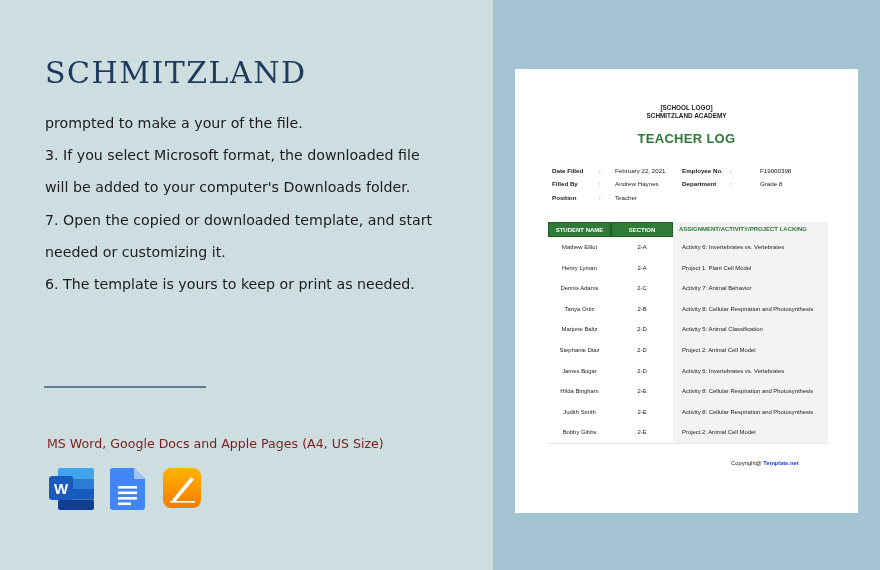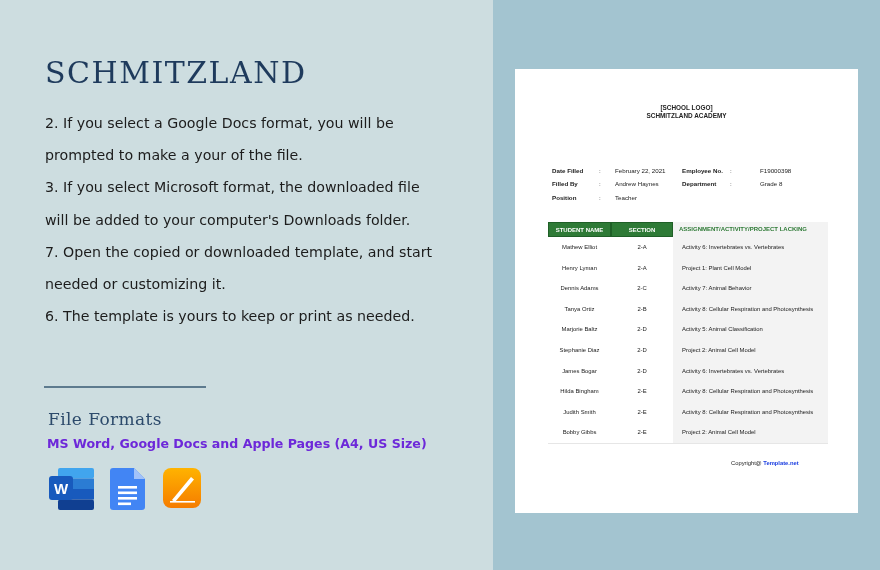--- a/index.html
+++ b/index.html
@@ -7,21 +7,21 @@
   body { position:relative; background:#a3c4d0; font-family:"Liberation Sans", sans-serif; }
 
   .left { position:absolute; left:0; top:0; width:493px; height:570px; background:#cddde0; }
   .right { position:absolute; left:493px; top:0; width:387px; height:570px; background:#a3c4d0; }
 
   .title { position:absolute; left:45px; top:55px; font-family:"DejaVu Serif", serif; font-size:30px; letter-spacing:1.5px; color:#1e3a5c; font-weight:normal; }
   .steps { position:absolute; left:45px; top:112px; width:440px; }
   .steps .line { font-family:"DejaVu Sans", sans-serif; font-size:14.2px; color:#1c1c1c; height:32.2px; line-height:22px; white-space:nowrap; }
   .divider { position:absolute; left:44px; top:386px; width:162px; height:2px; background:#5d7a8e; }
   .ff-title { position:absolute; left:48px; top:409px; font-family:"DejaVu Serif", serif; font-size:17px; color:#2c4a6b; letter-spacing:0.4px; }
-  .ff-sub { position:absolute; left:47px; top:436px; font-family:"DejaVu Sans", sans-serif; font-size:12.6px; color:#6d28d9;font-weight:bold; }
+  .ff-sub { position:absolute; left:47px; top:436px; font-family:"DejaVu Sans", sans-serif; font-size:12.6px; color:#7f1d1d; }
   .icons { position:absolute; left:48px; top:467px; display:flex; gap:0; }
   .icon { position:absolute; top:0; }
 
   .card { position:absolute; left:515px; top:69px; width:343px; height:444px; background:#ffffff; }
   .logo { position:absolute; left:0; width:100%; top:35px; text-align:center; font-size:6.4px; font-weight:bold; color:#222; }
   .academy { position:absolute; left:0; width:100%; top:43px; text-align:center; font-size:6.4px; font-weight:bold; color:#222; }
   .doc-title { position:absolute; left:0; width:100%; top:62px; text-align:center; font-size:13px; font-weight:bold; color:#2d7a36; letter-spacing:0.3px; }
 
   .meta { position:absolute; font-size:6.2px; color:#222; }
   .meta .lbl { font-weight:bold; position:absolute; white-space:nowrap; }
@@ -42,30 +42,28 @@
 
   .copy { position:absolute; left:216px; top:391px; font-size:5.8px; color:#222; white-space:nowrap; }
   .copy a { color:#1a3de0; text-decoration:none; font-weight:bold; }
 </style>
 </head>
 <body>
 
 <div class="left">
   <h1 class="title">SCHMITZLAND</h1>
   <div class="steps">
-    <div class="line">2. If you select a Google Docs format, you will be</div>
     <div class="line">prompted to make a your of the file.</div>
     <div class="line">3. If you select Microsoft format, the downloaded file</div>
     <div class="line">will be added to your computer's Downloads folder.</div>
     <div class="line">7. Open the copied or downloaded template, and start</div>
     <div class="line">needed or customizing it.</div>
     <div class="line">6. The template is yours to keep or print as needed.</div>
   </div>
   <div class="divider"></div>
-  <div class="ff-title">File Formats</div>
   <div class="ff-sub">MS Word, Google Docs and Apple Pages (A4, US Size)</div>
 
   <div class="icons">
 
     <div class="icon" style="left:0;">
       <svg width="46" height="44" viewBox="0 0 46 44">
         <rect x="10" y="1" width="36" height="10.5" rx="2" fill="#41a5ee"></rect>
         <rect x="10" y="11.5" width="36" height="10.5" fill="#2b7cd3"></rect>
         <rect x="10" y="22" width="36" height="10.5" fill="#185abd"></rect>
         <rect x="10" y="32.5" width="36" height="10.5" rx="2" fill="#103f91"></rect>
@@ -99,20 +97,21 @@
       </svg>
     </div>
   </div>
 </div>
 
 <div class="right"></div>
 
 <div class="card">
   <div class="logo">[SCHOOL LOGO]</div>
   <div class="academy">SCHMITZLAND ACADEMY</div>
+  <div class="doc-title">TEACHER LOG</div>
 
   <div class="meta" style="left:0; top:0;">
     <span class="lbl" style="left:37px; top:98px;">Date Filled</span>
     <span class="col" style="left:84px; top:98px;">:</span>
     <span class="val" style="left:100px; top:98px;">February 22, 2021</span>
 
     <span class="lbl" style="left:37px; top:111px;">Filled By</span>
     <span class="col" style="left:84px; top:111px;">:</span>
     <span class="val" style="left:100px; top:111px;">Andrew Haynes</span>
 

